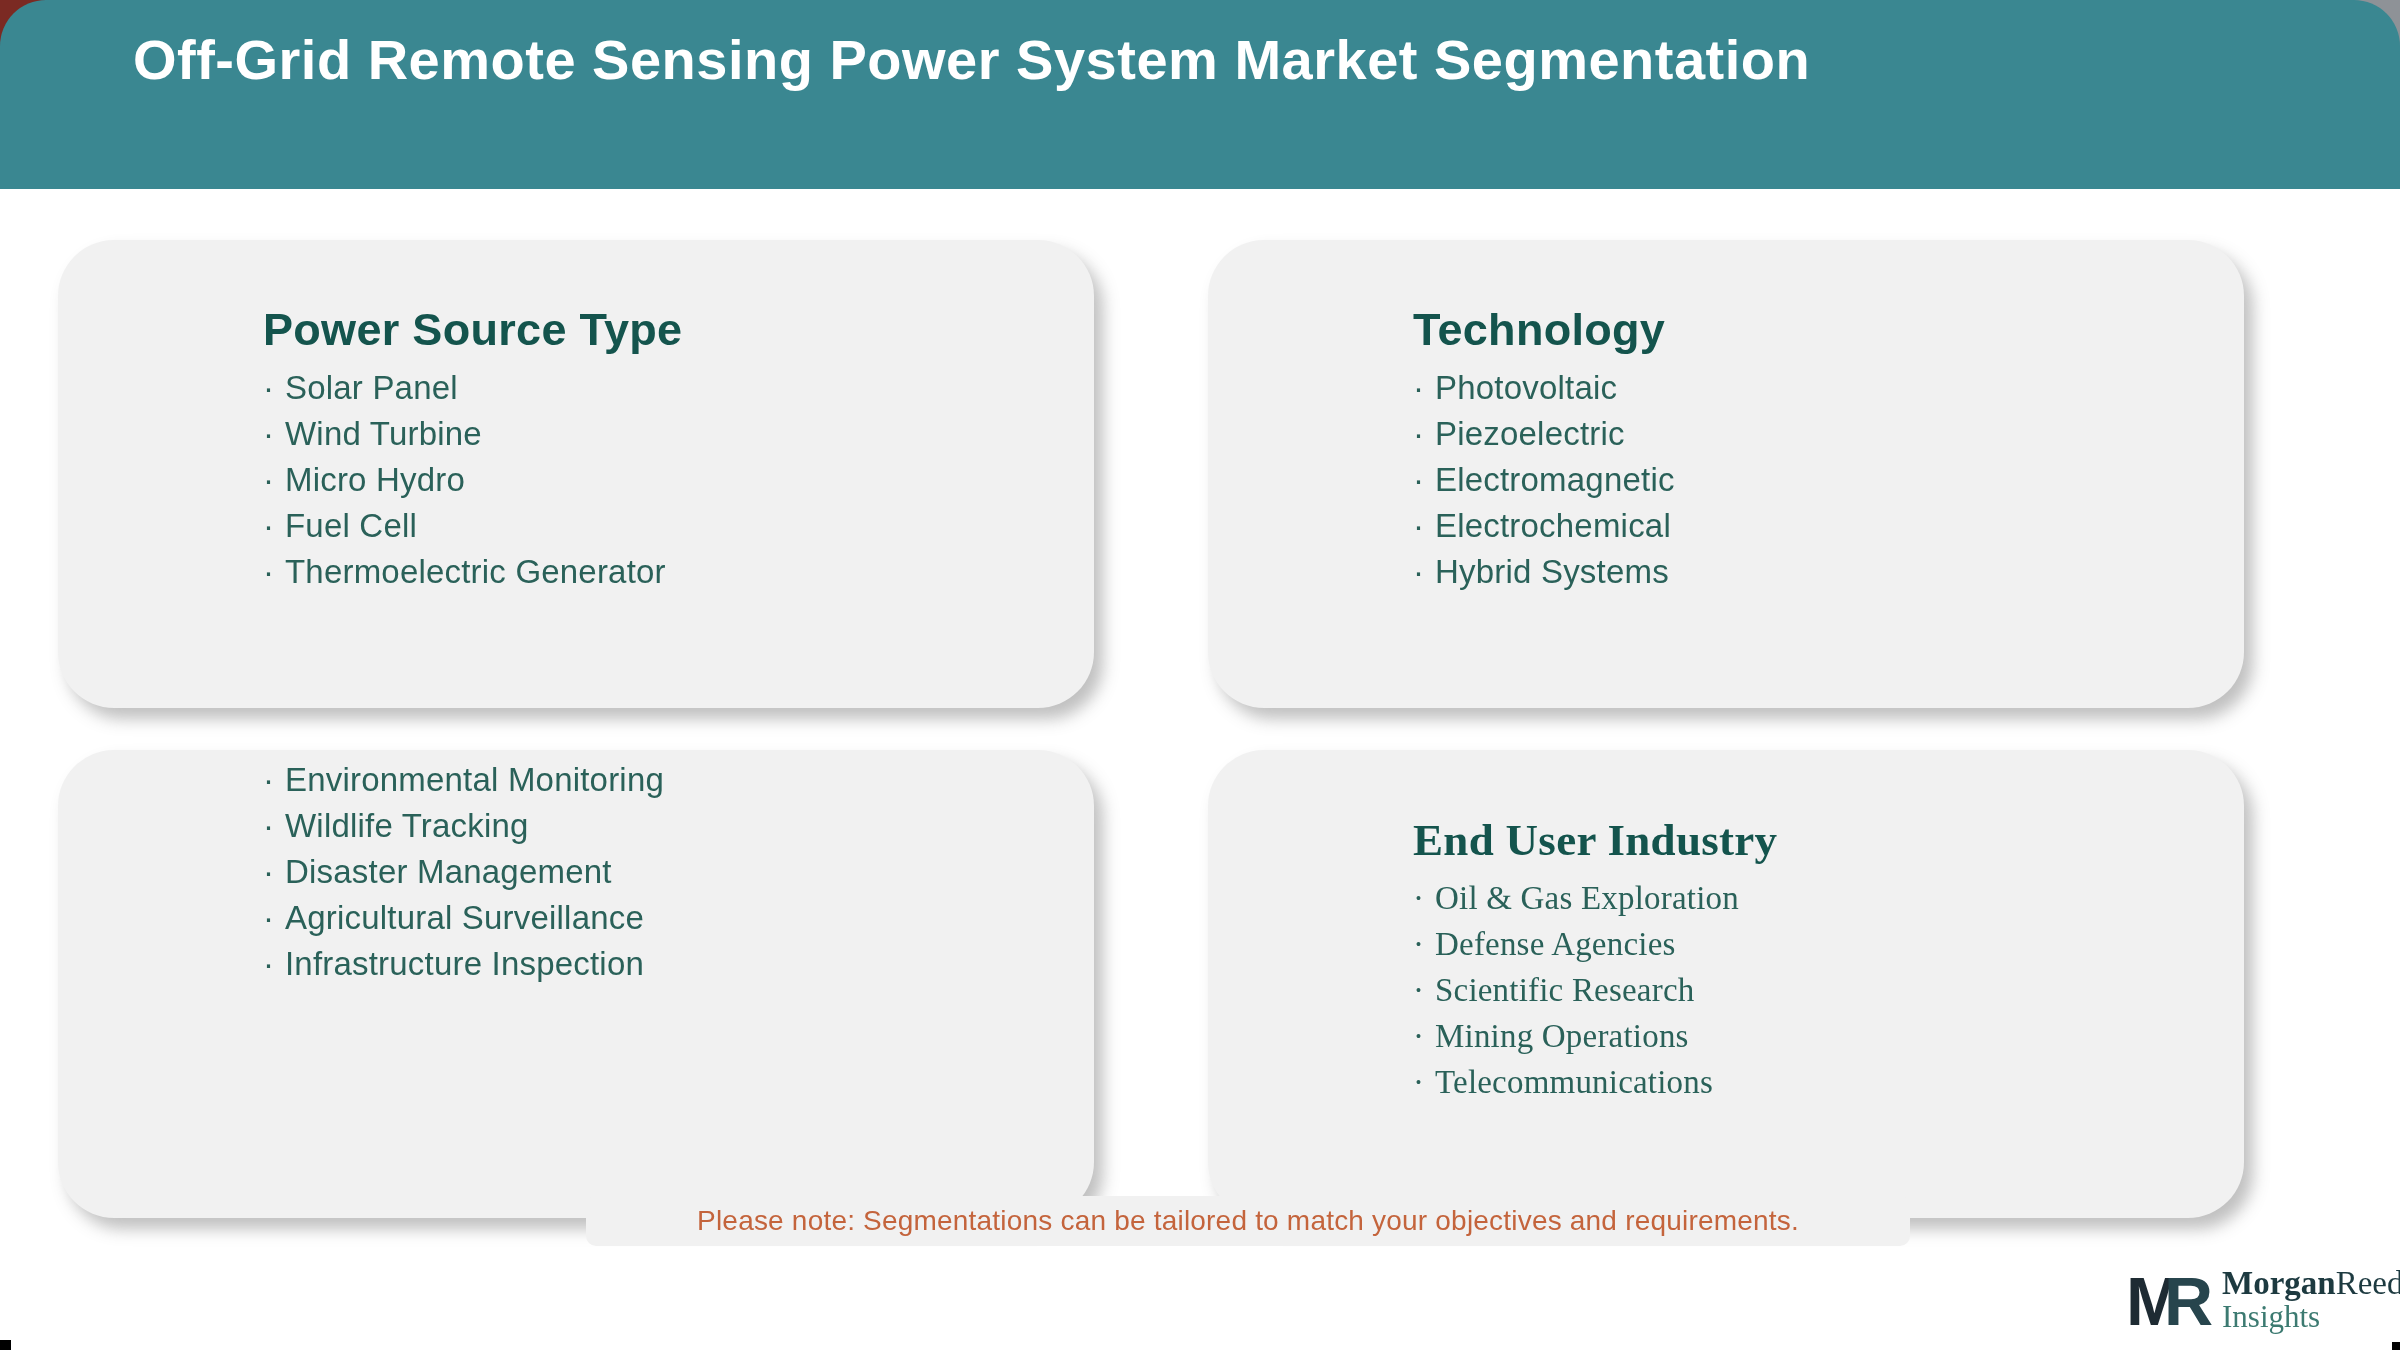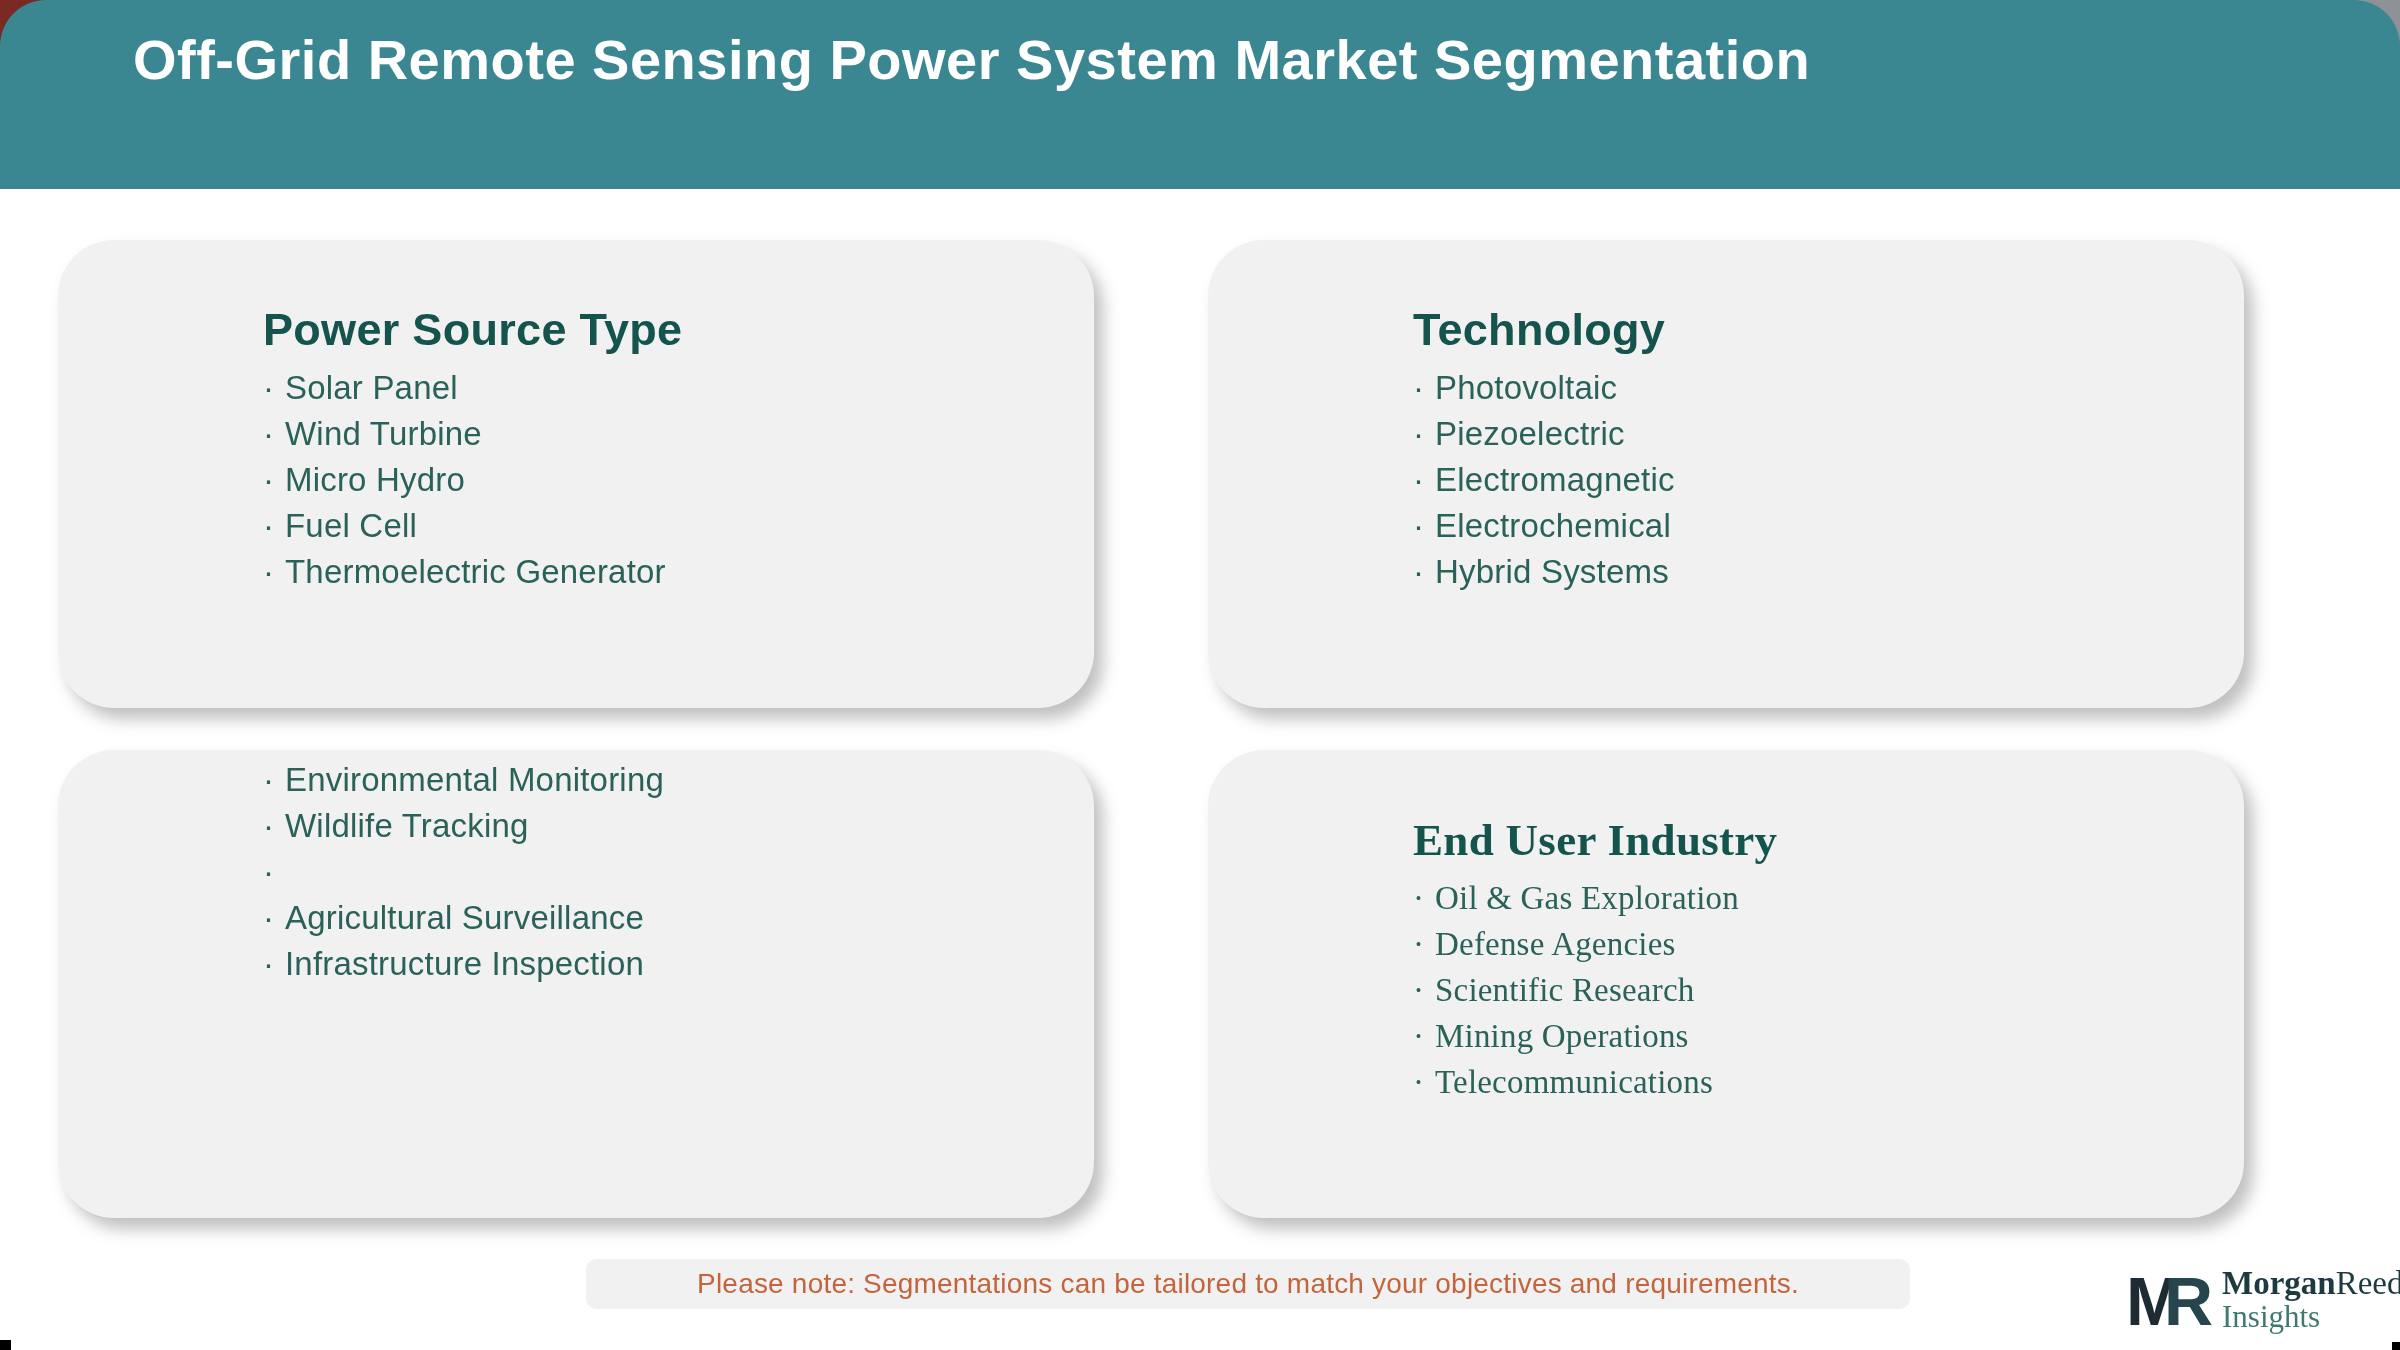--- a/index.html
+++ b/index.html
@@ -34,21 +34,21 @@
   .card.r2c2{left:1208px;top:750px;font-family:Liberation Serif, serif;}
   .card h2{margin:62px 0 0 205px;font-size:45px;font-weight:700;
            color:var(--heading-text);line-height:1.25;letter-spacing:0.3px;}
   .card ul{list-style:none;margin:7px 0 0 205px;}
   .card li{display:flex;align-items:baseline;font-size:33px;font-weight:400;
            color:var(--item-text);line-height:46px;letter-spacing:0.2px;}
   .card .bullet{width:22px;flex:0 0 22px;font-size:33px;color:var(--item-text);}
   .card .item-text{white-space:nowrap;}
 
   
-  .note-pill{position:absolute;left:586px;top:1259px;width:1324px;height:50px;
+  .note-pill{position:absolute;left:586px;top:1196px;width:1324px;height:50px;
              background:var(--note-bg);border-radius:10px;display:flex;
              align-items:center;justify-content:center;}
   .note-pill span{color:var(--note-text);font-size:28px;letter-spacing:0.2px;}
   .source-line{position:absolute;left:0;top:1303px;width:2306px;text-align:center;
                color:var(--source-text);font-size:28px;}
 
   
   .brand-logo{position:absolute;left:2130px;top:1258px;width:250px;height:84px;
               display:flex;align-items:center;}
   .monogram{width:86px;height:74px;flex:0 0 86px;}
@@ -133,20 +133,21 @@
         <li>
           <span class="bullet">·</span>
           <span class="item-text">Environmental Monitoring</span>
         </li>
         <li>
           <span class="bullet">·</span>
           <span class="item-text">Wildlife Tracking</span>
         </li>
         <li>
           <span class="bullet">·</span>
+          <span class="item-text">Disaster Management</span>
         </li>
         <li>
           <span class="bullet">·</span>
           <span class="item-text">Agricultural Surveillance</span>
         </li>
         <li>
           <span class="bullet">·</span>
           <span class="item-text">Infrastructure Inspection</span>
         </li>
       </ul>

